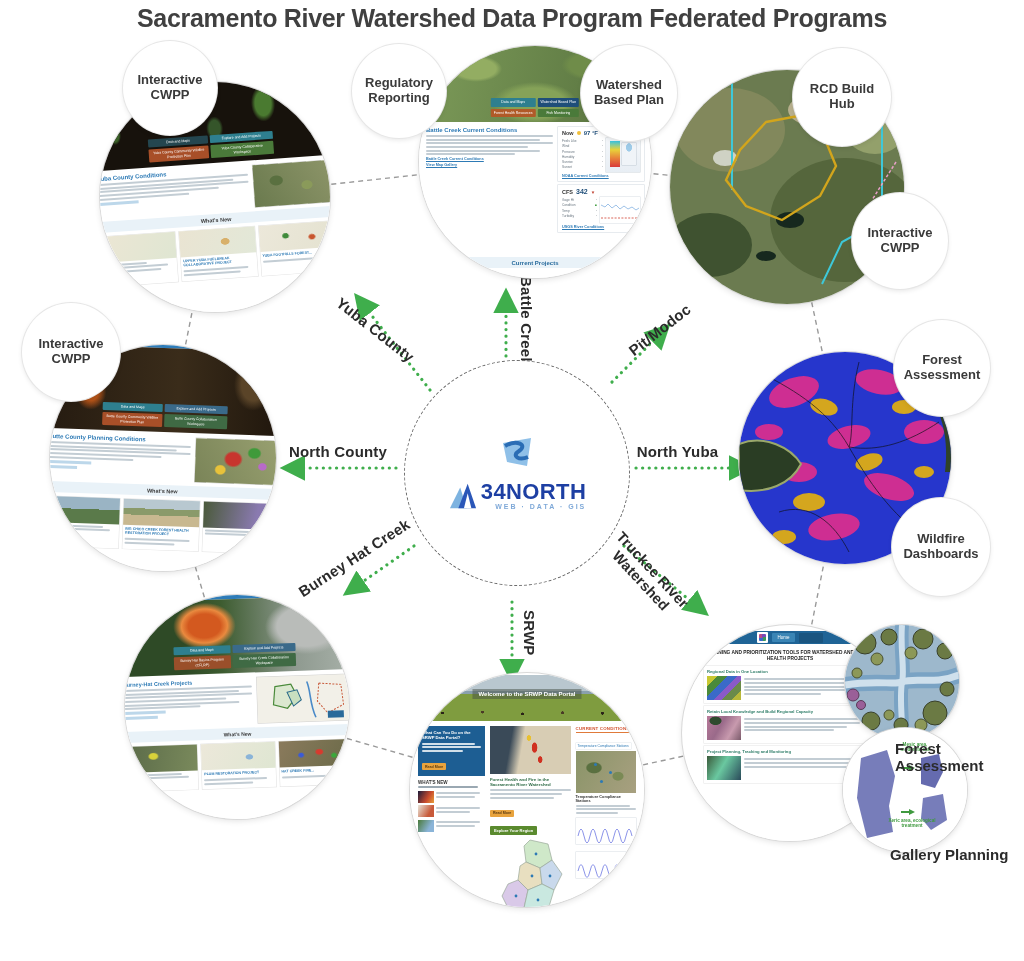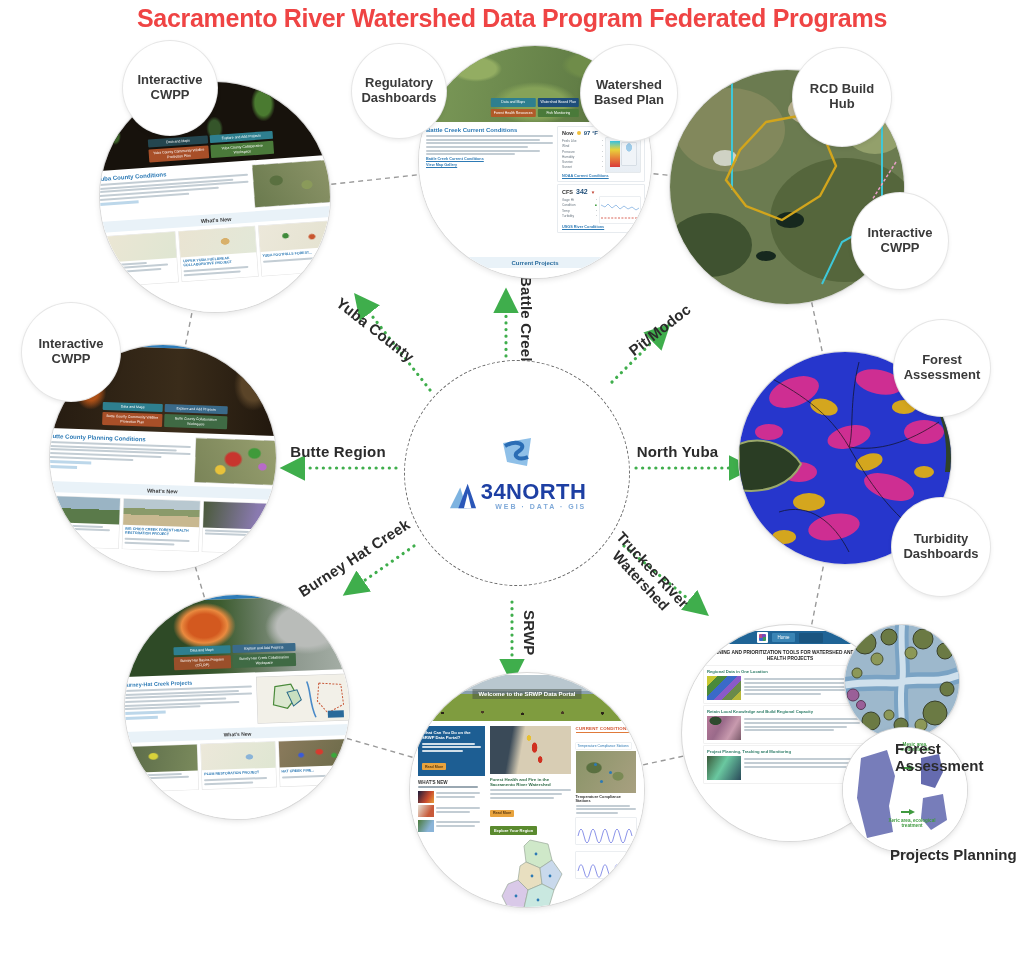--- a/index.html
+++ b/index.html
@@ -1,20 +1,20 @@
 <!DOCTYPE html>
 <html><head>
 <meta charset="utf-8">
 <style>
   html,body{margin:0;padding:0;background:#fff;}
   .stage{position:relative;width:1024px;height:961px;background:#fff;overflow:hidden;
          font-family:"Liberation Sans",sans-serif;}
   .layer{position:absolute;left:0;top:0;z-index:1;}
   .title{position:absolute;left:0;top:4px;width:100%;text-align:center;font-size:25px;
-         font-weight:bold;color:#ef4444;letter-spacing:-.3px;z-index:40;}
+         font-weight:bold;color:#404040;letter-spacing:-.3px;z-index:40;}
   
   .center{position:absolute;left:404px;top:360px;width:224px;height:224px;border-radius:50%;
           border:1.6px dashed #6b6b6b;background:#fff;z-index:10;display:flex;flex-direction:column;
           align-items:center;justify-content:center;gap:14px;}
   .logo1{display:flex;align-items:center;gap:4px;}
   .ws-top{font-size:6px;color:#8ab4d8;letter-spacing:1.2px;font-weight:bold;}
   .ws-name{font-size:25px;color:#2a6db5;font-weight:bold;line-height:.9;letter-spacing:.3px;}
   .ws-sub{font-size:6px;color:#8ab4d8;letter-spacing:1.4px;font-weight:bold;text-align:right;}
   .logo2{display:flex;align-items:center;gap:3px;}
   .n34{font-size:22px;color:#1d3fa3;font-weight:bold;letter-spacing:.4px;line-height:.95;}
@@ -148,21 +148,21 @@
       <path d="M414 546 L348 592" marker-end="url(#ah)"></path>
     </g>
   </svg>
 
   <div class="title">Sacramento River Watershed Data Program Federated Programs</div>
 
   <div class="spoke" style="left:315px;top:322px;width:120px;transform:rotate(38deg);">Yuba County</div>
   <div class="spoke vert" style="left:517px;top:275px;height:92px;">Battle Creek</div>
   <div class="spoke" style="left:600px;top:322px;width:120px;transform:rotate(-38deg);">Pit/Modoc</div>
   <div class="spoke" style="left:615px;top:444px;width:125px;">North Yuba</div>
-  <div class="spoke" style="left:278px;top:444px;width:120px;">Butte Region</div>
+  <div class="spoke" style="left:278px;top:444px;width:120px;">North County</div>
   <div class="spoke" style="left:586px;top:560px;width:120px;transform:rotate(47deg);font-size:14.5px;">Truckee River Watershed</div>
   <div class="spoke vert" style="left:520px;top:604px;height:58px;">SRWP</div>
   <div class="spoke" style="left:282px;top:550px;width:145px;transform:rotate(-33deg);">Burney Hat Creek</div>
 
   <div class="center">
     <div class="logo1">
       <svg width="34" height="32" viewBox="0 0 34 32">
         <path d="M3 7 L31 2 L27 30 L7 26 Z" fill="#8fc0e8"></path>
         <path d="M5 10 C 17 3, 28 9, 19 15 C 11 20, 19 25, 28 21" stroke="#2a6db5" fill="none" stroke-width="4"></path>
       </svg>
@@ -699,24 +699,24 @@
       <path d="M58 40 L70 40" stroke="#3f9a3f" stroke-width="2"></path>
       <path d="M66 37 L72 40 L66 43 Z" fill="#3f9a3f"></path>
       <path d="M58 84 L70 84" stroke="#3f9a3f" stroke-width="2"></path>
       <path d="M66 81 L72 84 L66 87 Z" fill="#3f9a3f"></path>
     </svg>
   </div>
   <div class="mini-note" style="left:893px;top:742px;width:44px;">Mesic area, moderate cut</div>
   <div class="mini-note" style="left:888px;top:818px;width:48px;">Xeric area, ecological treatment</div>
 
   <div class="badge" style="left:123px;top:41px;width:94px;height:94px;">Interactive CWPP</div>
-  <div class="badge" style="left:352px;top:44px;width:94px;height:94px;">Regulatory Dashboards</div>
+  <div class="badge" style="left:352px;top:44px;width:94px;height:94px;">Regulatory Reporting</div>
   <div class="badge" style="left:581px;top:45px;width:96px;height:96px;">Watershed Based Plan</div>
   <div class="badge" style="left:793px;top:48px;width:98px;height:98px;">RCD Build Hub</div>
   <div class="badge" style="left:852px;top:193px;width:96px;height:96px;">Interactive CWPP</div>
   <div class="badge" style="left:894px;top:320px;width:96px;height:96px;">Forest Assessment</div>
-  <div class="badge" style="left:892px;top:498px;width:98px;height:98px;">Turbidity Dashboards</div>
+  <div class="badge" style="left:892px;top:498px;width:98px;height:98px;">Wildfire Dashboards</div>
   <div class="badge" style="left:22px;top:303px;width:98px;height:98px;">Interactive CWPP</div>
 
   <div class="side-label" style="left:895px;top:740px;width:120px;">Forest Assessment</div>
-  <div class="side-label" style="left:890px;top:846px;width:135px;">Projects Planning</div>
+  <div class="side-label" style="left:890px;top:846px;width:135px;">Gallery Planning</div>
 
 </div>
 
 </body></html>

